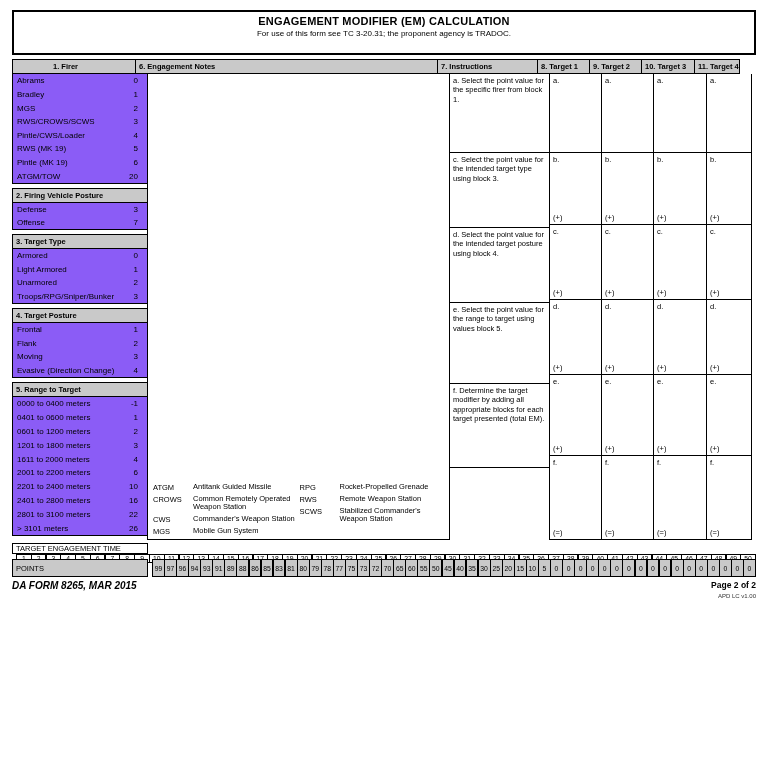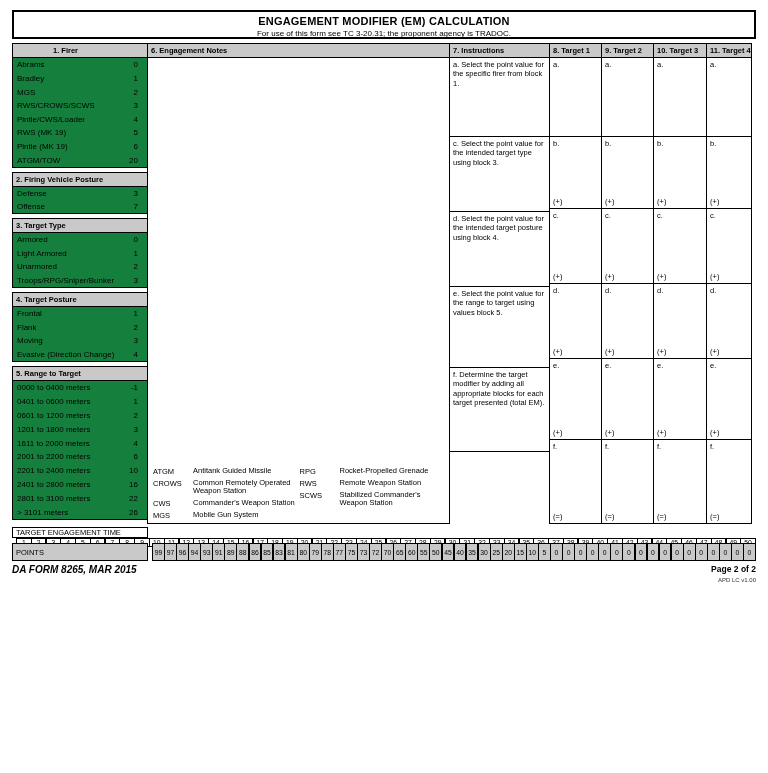--- a/index.html
+++ b/index.html
@@ -1,31 +1,31 @@
 <!DOCTYPE html>
 <html><head>
 <meta charset="utf-8">
 <style>
   html,body{margin:0;padding:0;background:#fff;}
   .page{position:relative;width:768px;height:773px;background:#ffffff;
         font-family:"Liberation Sans",sans-serif;color:#000;overflow:hidden;}
   .form{position:absolute;left:12px;top:10px;width:744px;}
-  .title-box{border:2px solid #000;height:29px;text-align:center;box-sizing:border-box;padding-top:3px;}
+  .title-box{border:2px solid #000;height:45px;text-align:center;box-sizing:border-box;padding-top:3px;}
   .title{font-size:11px;font-weight:bold;letter-spacing:.2px;}
   .subtitle{font-size:8px;margin-top:2px;}
   .gap{height:4px;}
   .hdr-row{display:flex;height:15px;}
   .hdr-cell{background:#c9c9c9;border:1.6px solid #000;border-left-width:1.6px;
             font-size:7.5px;font-weight:bold;box-sizing:border-box;
             padding:2px 0 0 3px;overflow:hidden;white-space:nowrap;margin-left:-1px;}
   .hdr-cell:first-child{margin-left:0;}
-  .w-firer{width:136px;padding-left:40px;} .w-notes{width:303px;} .w-instr{width:101px;}
+  .w-firer{width:124px;padding-left:40px;} .w-notes{width:303px;} .w-instr{width:101px;}
   .body-row{display:flex;height:466px;}
   .col-left{width:136px;box-sizing:border-box;display:flex;flex-direction:column;}
-  .blk{border:1.6px solid #000;box-sizing:border-box;display:flex;flex-direction:column;background:#15803d;}
+  .blk{border:1.6px solid #000;box-sizing:border-box;display:flex;flex-direction:column;background:#8b5cf6;}
   .blk.first{border-top:none;}
   .blk + .blk{margin-top:4px;}
   .blk-hdr{background:#c9c9c9;font-size:7.5px;font-weight:bold;height:14px;
            box-sizing:border-box;padding:2px 0 0 3px;border-bottom:1.2px solid #000;}
   .item{flex:1;display:flex;align-items:center;justify-content:space-between;
         font-size:8px;padding:0 9px 0 4px;}
   .item .val{text-align:right;}
   .col-notes{width:303px;border:1.6px solid #000;border-top:none;box-sizing:border-box;
              margin-left:-1px;position:relative;background:#fff;}
   .abbr-area{position:absolute;left:5px;right:3px;bottom:3px;display:flex;}

